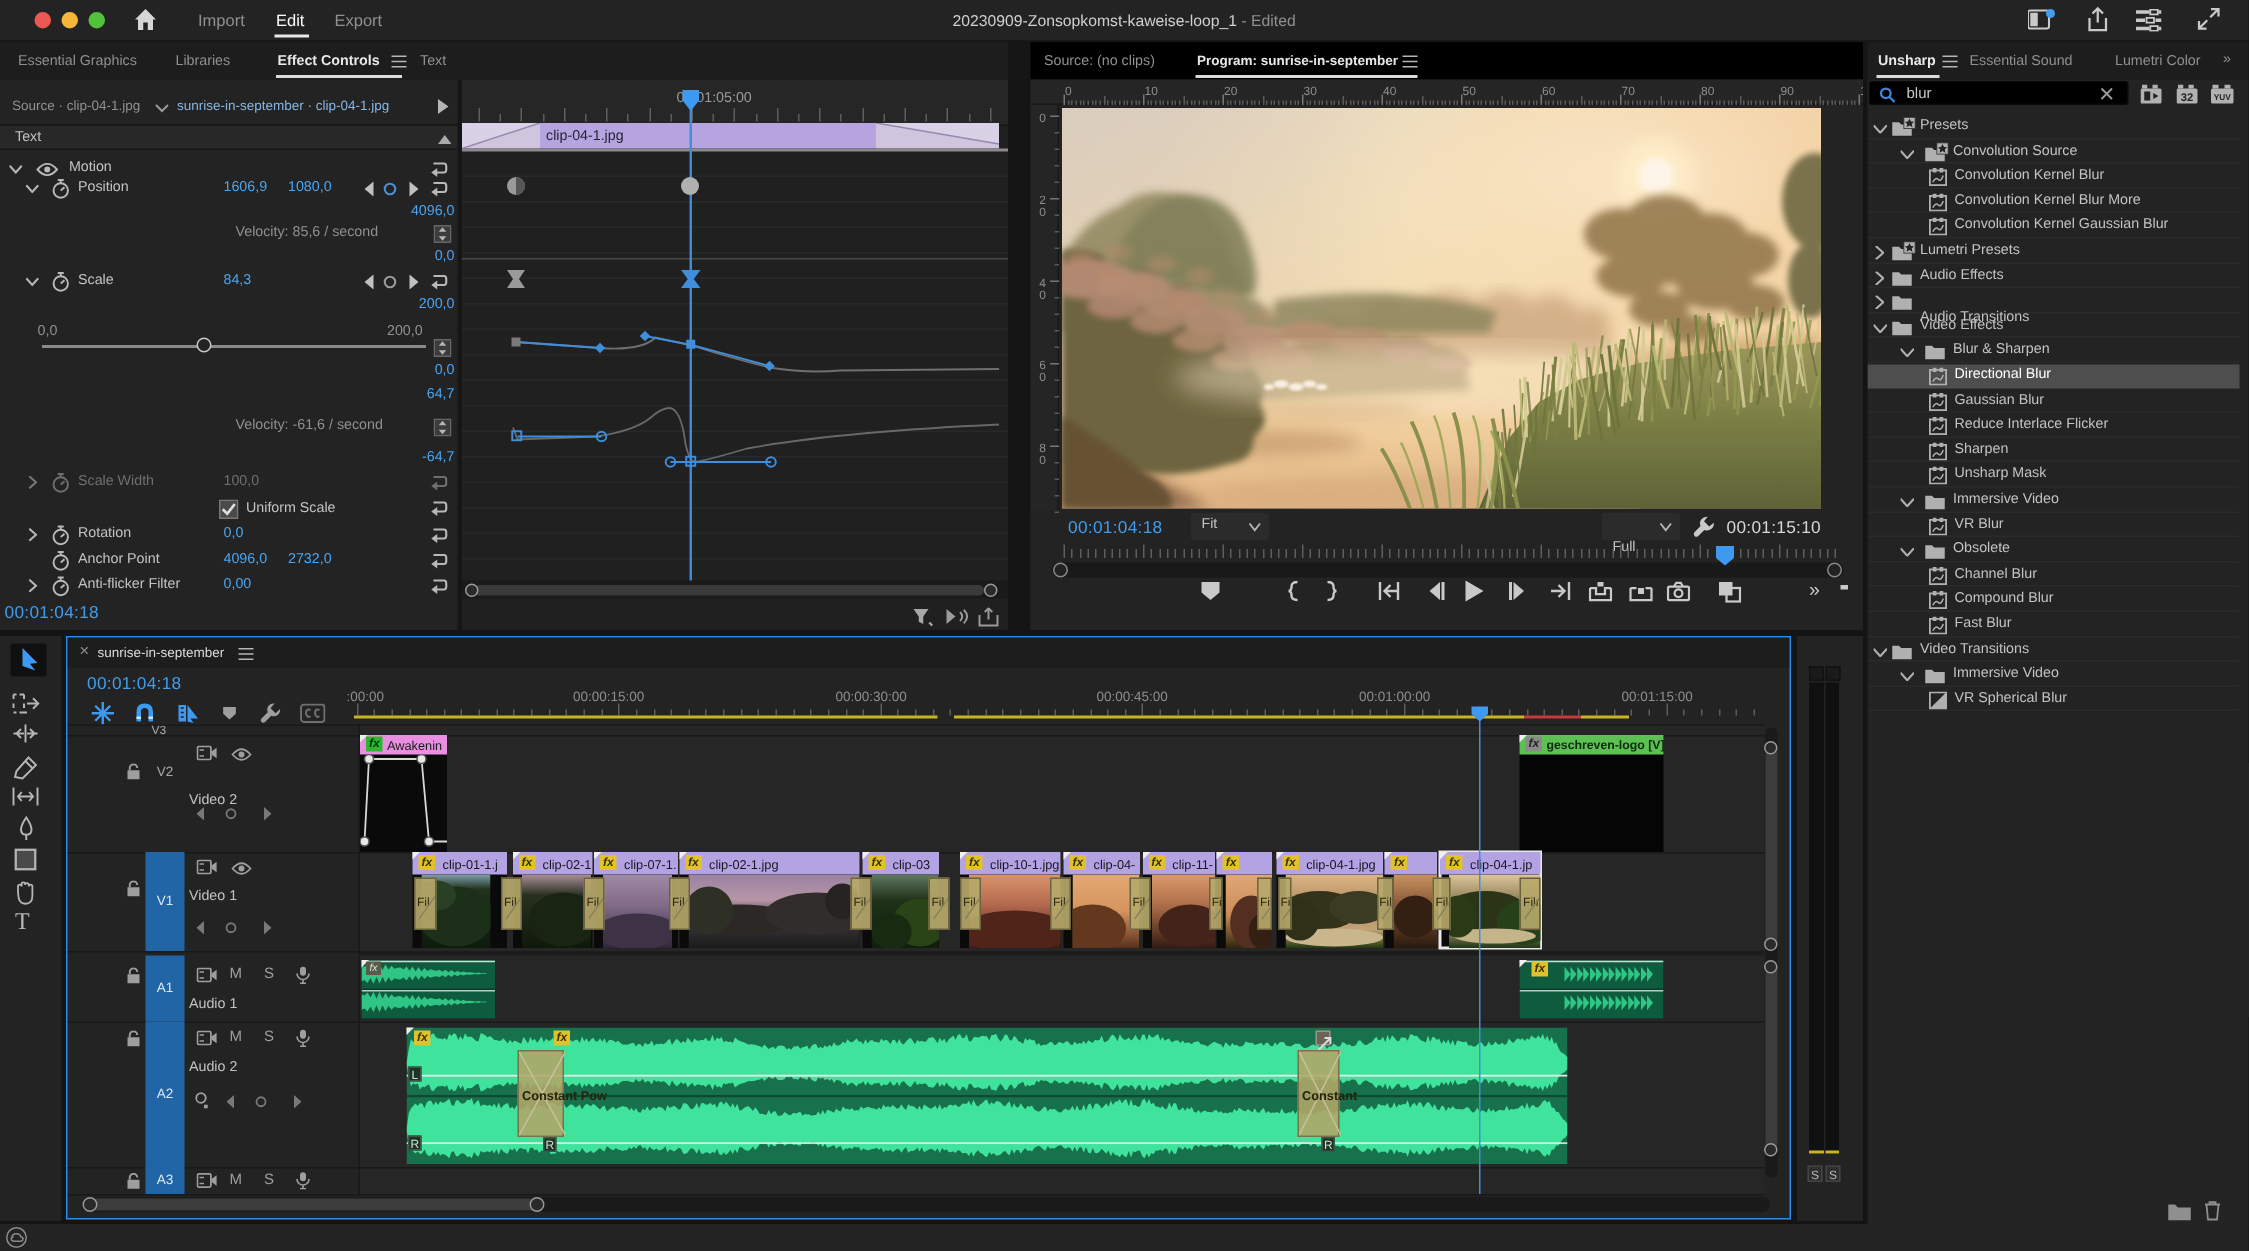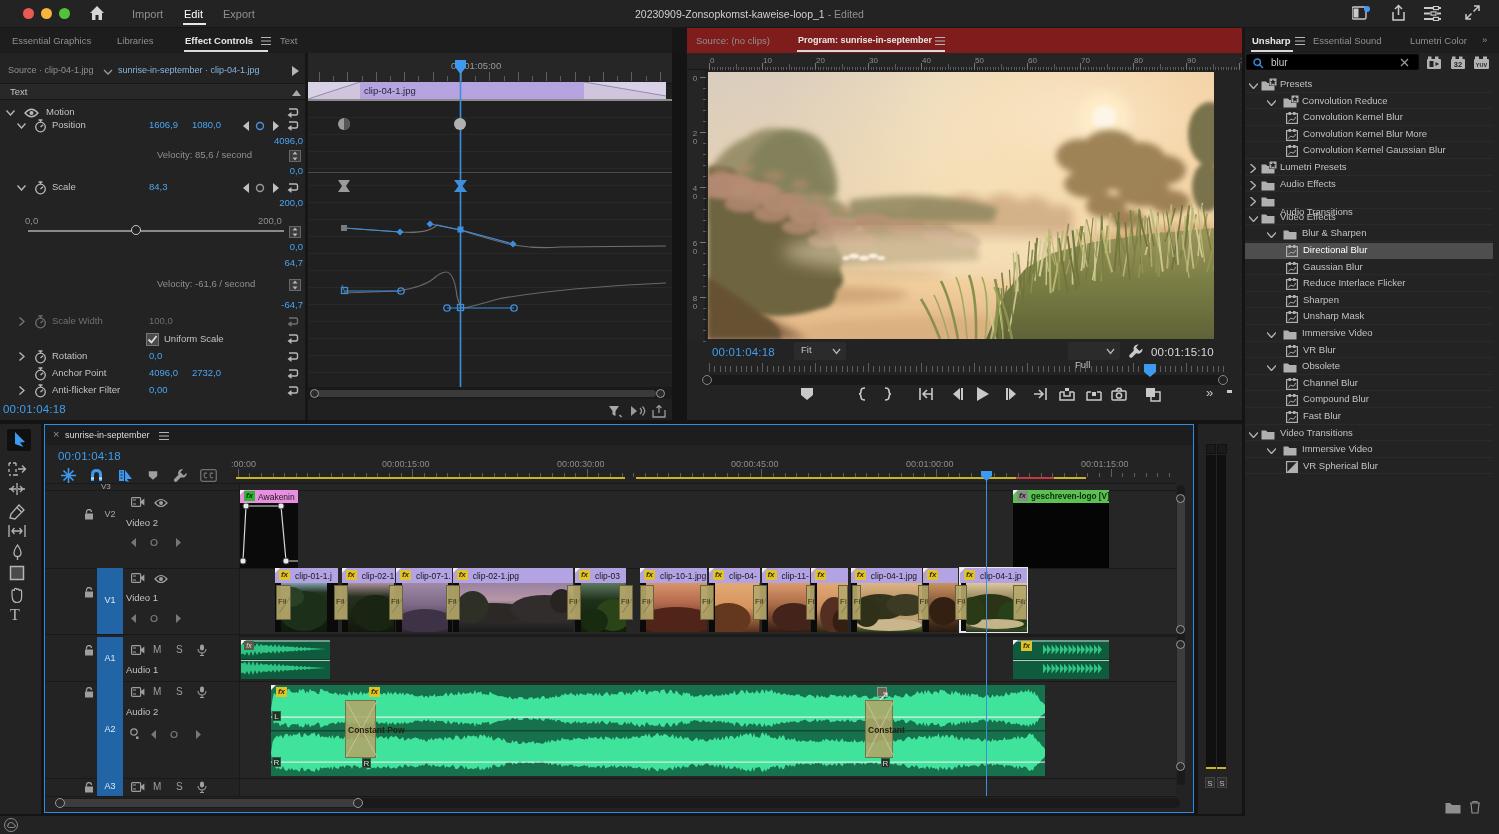--- a/index.html
+++ b/index.html
@@ -52,21 +52,21 @@
 
 <div class="abs" style="left:0;top:28px;width:672px;height:25px;background:#1d1d1d;">
   <div class="abs dim" style="left:12px;top:7px;font-size:9.5px;white-space:nowrap;">Essential Graphics</div>
   <div class="abs dim" style="left:117px;top:7px;font-size:9.5px;white-space:nowrap;">Libraries</div>
   <div class="abs" style="left:185px;top:7px;color:#e8e8e8;font-weight:bold;font-size:9.5px;white-space:nowrap;">Effect Controls</div>
   <div class="abs" style="left:261px;top:9px;width:10px;height:1.2px;background:#b5b5b5;box-shadow:0 3.5px #b5b5b5, 0 7px #b5b5b5;"></div>
   <div class="abs" style="left:184px;top:22px;width:84px;height:2px;background:#dadada;"></div>
   <div class="abs dim" style="left:280px;top:7px;font-size:9.5px;white-space:nowrap;">Text</div>
 </div>
 
-<div class="abs" style="left:687px;top:28px;width:555px;height:25px;background:#7f1d1d;">
+<div class="abs" style="left:687px;top:28px;width:555px;height:25px;background:#000000;">
   <div class="abs dim" style="left:9px;top:7px;font-size:9.5px;white-space:nowrap;">Source: (no clips)</div>
   <div class="abs" style="left:111px;top:7px;color:#e8e8e8;font-weight:bold;font-size:9px;white-space:nowrap;">Program: sunrise-in-september</div>
   <div class="abs" style="left:248px;top:9px;width:10px;height:1.2px;background:#b5b5b5;box-shadow:0 3.5px #b5b5b5, 0 7px #b5b5b5;"></div>
   <div class="abs" style="left:110px;top:22px;width:148px;height:2px;background:#dadada;"></div>
 </div>
 
 <div class="abs" style="left:1245px;top:28px;width:254px;height:25px;background:#1d1d1d;">
   <div class="abs" style="left:7px;top:7px;color:#e8e8e8;font-weight:bold;font-size:9.5px;white-space:nowrap;">Unsharp</div>
   <div class="abs" style="left:50px;top:9px;width:10px;height:1.2px;background:#b5b5b5;box-shadow:0 3.5px #b5b5b5, 0 7px #b5b5b5;"></div>
   <div class="abs" style="left:6px;top:22px;width:42px;height:2px;background:#dadada;"></div>
@@ -1076,21 +1076,21 @@
       <svg class="abs" style="left:22px;top:46.6px" width="9" height="6" viewBox="0 0 9 6">
         <path d="M0 0.5 L4.5 5.5 L9 0.5" stroke="#b0b0b0" stroke-width="1.4" fill="none"></path>
       </svg>
       <svg class="abs" style="left:38px;top:43.6px" width="14" height="11" viewBox="0 0 14 11">
         <path d="M0.5 10.5 V1.5 H5 L6.5 3 H13.5 V10.5 Z" fill="#b0b0b0"></path>
       </svg>
       <svg class="abs" style="left:46px;top:41.6px" width="8" height="8" viewBox="0 0 8 8">
         <rect x="0" y="0" width="8" height="8" fill="#b0b0b0" stroke="#232323" stroke-width="1"></rect>
         <path d="M4 1 L5 3 L7 3.2 L5.5 4.6 L6 6.8 L4 5.6 L2 6.8 L2.5 4.6 L1 3.2 L3 3 Z" fill="#232323"></path>
       </svg>
-      <div class="abs txt" style="left:57px;top:41.6px;">Convolution Reduce</div>
+      <div class="abs txt" style="left:57px;top:41.6px;">Convolution Source</div>
       <div class="abs" style="left:0;top:71.7px;width:248px;height:1px;background:#2a2a2a;"></div>
       <svg class="abs" style="left:41px;top:59.2px" width="12" height="12" viewBox="0 0 12 12">
         <rect x="0.6" y="1.6" width="10.8" height="9.8" fill="none" stroke="#b0b0b0" stroke-width="1.2"></rect>
         <rect x="2.5" y="0" width="2.5" height="3" fill="#b0b0b0"></rect>
         <rect x="7" y="0" width="2.5" height="3" fill="#b0b0b0"></rect>
         <path d="M2.5 9.5 q2 -3.5 3.5 -2 q2 2 3.5 -2.5" stroke="#b0b0b0" fill="none" stroke-width="1"></path>
       </svg>
       <div class="abs txt" style="left:58px;top:58.2px;">Convolution Kernel Blur</div>
       <div class="abs" style="left:0;top:88.30000000000001px;width:248px;height:1px;background:#2a2a2a;"></div>
       <svg class="abs" style="left:41px;top:75.80000000000001px" width="12" height="12" viewBox="0 0 12 12">
@@ -1459,21 +1459,21 @@
         <path d="M2 3 h3 M2 7 h3" stroke="#9e9e9e" stroke-width="1"></path>
       </svg>
       <svg class="abs" style="left:109px;top:73px" width="14" height="10" viewBox="0 0 14 10">
         <path d="M1 5 Q7 -2 13 5 Q7 12 1 5 Z" fill="none" stroke="#9e9e9e" stroke-width="1.2"></path>
         <circle cx="7" cy="5" r="2" fill="#9e9e9e"></circle>
       </svg>
       <svg class="abs" style="left:39px;top:84px" width="10" height="11" viewBox="0 0 10 11">
         <rect x="1" y="4.5" width="8" height="6" fill="#9e9e9e"></rect>
         <path d="M2.5 4.5 V3 a2.5 2.5 0 0 1 5 0" fill="none" stroke="#9e9e9e" stroke-width="1.3"></path>
       </svg>
-      <div class="abs txt" style="left:81px;top:92px;">Video 2</div>
+      <div class="abs txt" style="left:81px;top:103px;">Video 2</div>
       <svg class="abs" style="left:86px;top:113px" width="50" height="9" viewBox="0 0 50 9">
         <path d="M5 0 L0 4.5 L5 9 Z" fill="#787878"></path>
         <circle cx="23" cy="4.5" r="3" fill="none" stroke="#787878" stroke-width="1.2"></circle>
         <path d="M45 0 L50 4.5 L45 9 Z" fill="#787878"></path>
       </svg>
       <svg class="abs" style="left:86px;top:148px" width="14" height="10" viewBox="0 0 14 10">
         <rect x="0.6" y="0.6" width="9" height="8.8" rx="1" fill="none" stroke="#9e9e9e" stroke-width="1.2"></rect>
         <path d="M10 4 L13.4 1.5 V8.5 L10 6" fill="#9e9e9e"></path>
         <path d="M2 3 h3 M2 7 h3" stroke="#9e9e9e" stroke-width="1"></path>
       </svg>

